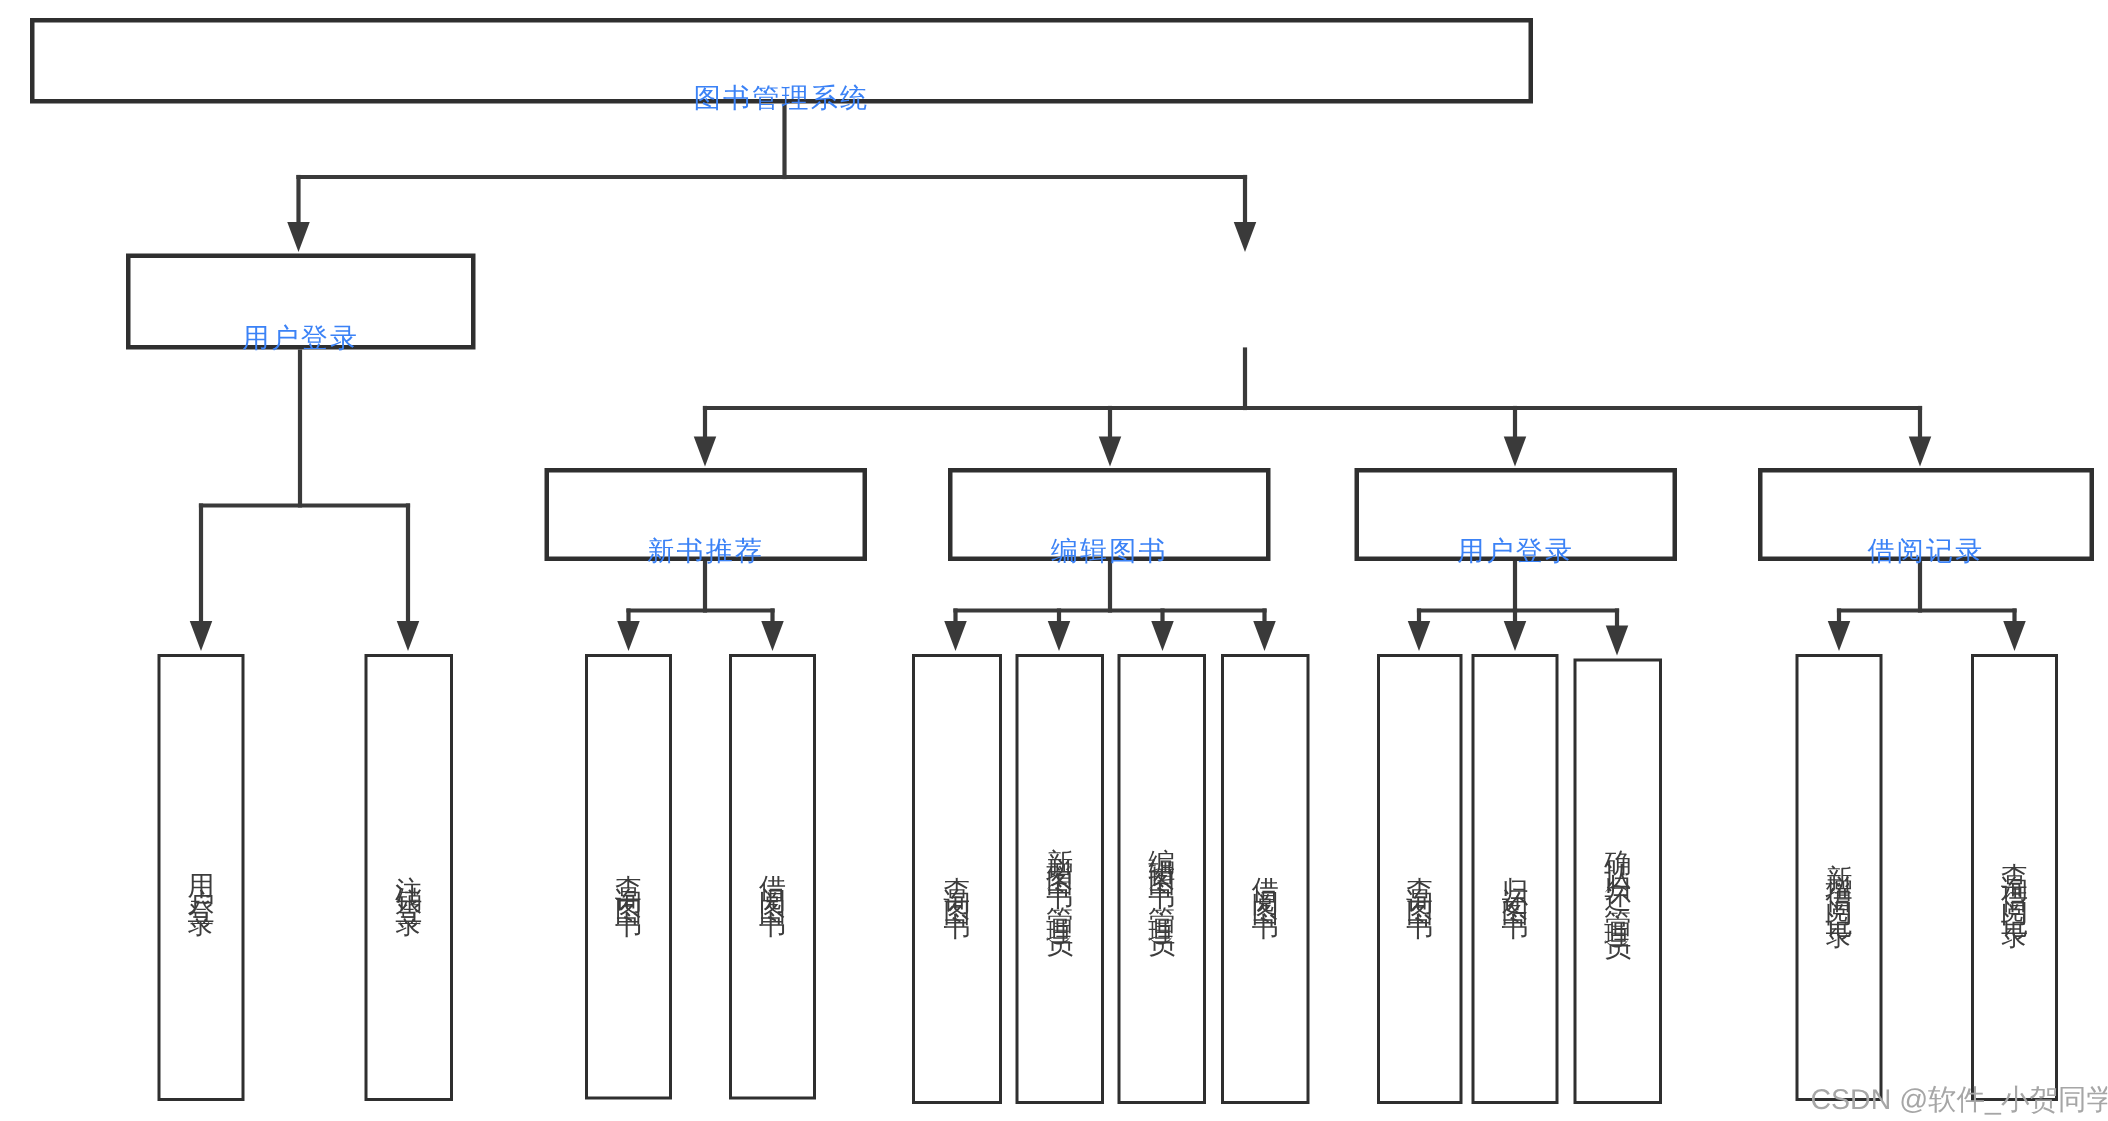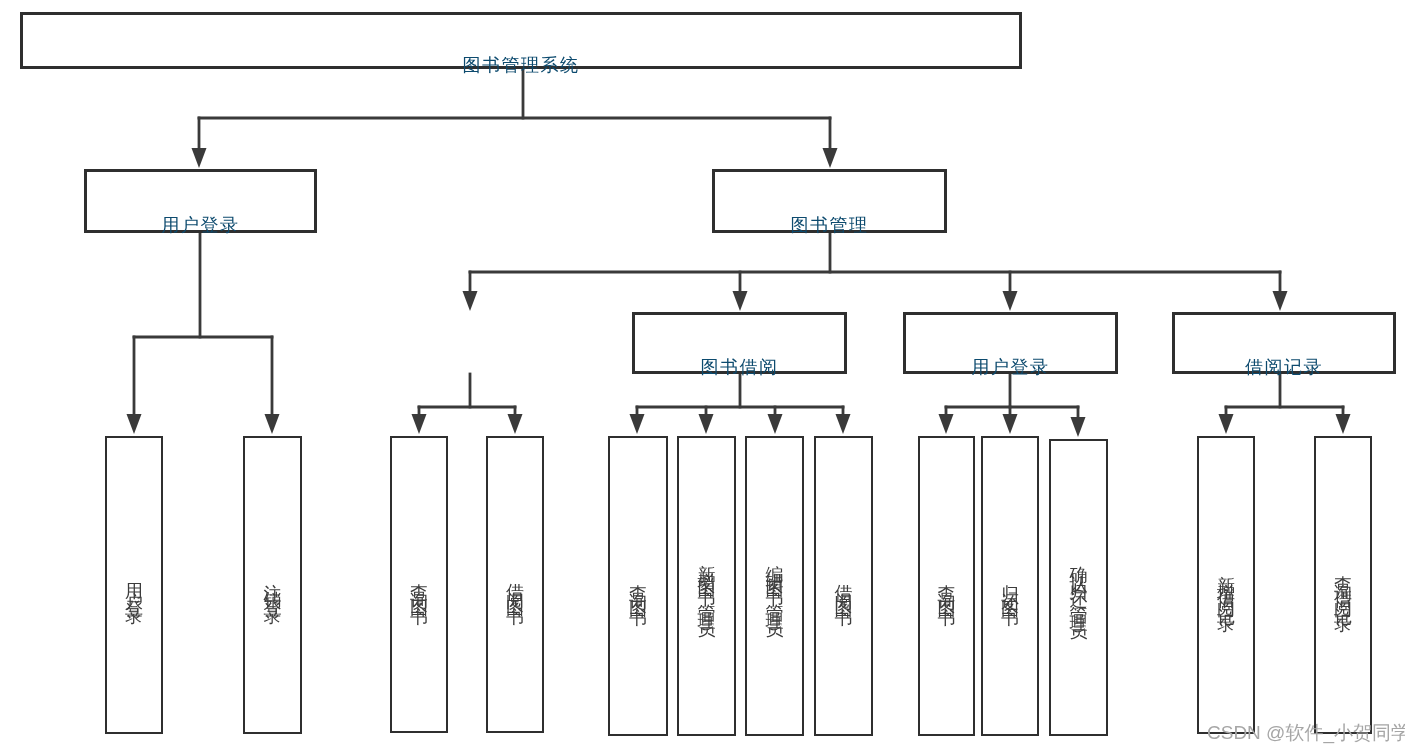--- a/index.html
+++ b/index.html
@@ -26,21 +26,21 @@
     border: 3px solid #2f2f2f;
     display: flex;
     align-items: center;
     justify-content: center;
   }
 
   .leaf { border-width: 2.5px; }
 
   .hlabel {
     font-size: 18px;
-    color: #0c4a6e;
+    color: #3b82f6;
     letter-spacing: 1.5px;
     white-space: nowrap;
     margin-top: 48px;
   }
 
   .vlabel {
     writing-mode: vertical-rl;
     text-orientation: mixed;
     font-size: 18px;
     line-height: 1;
@@ -133,26 +133,26 @@
       </g>
     </svg>
 
   <div class="node" style="left:20px; top:12px; width:1002px; height:57px;">
     <span class="hlabel">图书管理系统</span>
   </div>
 
   <div class="node" style="left:84px; top:169px; width:233px; height:64px;">
     <span class="hlabel">用户登录</span>
   </div>
-  <div class="node" style="left:712px; top:169px; width:235px; height:64px;">
-    <span class="hlabel">图书管理</span>
-  </div>
-
+
+  <div class="node" style="left:363px; top:312px; width:215px; height:62px;">
+    <span class="hlabel">新书推荐</span>
+  </div>
   <div class="node" style="left:632px; top:312px; width:215px; height:62px;">
-    <span class="hlabel">图书借阅</span>
+    <span class="hlabel">编辑图书</span>
   </div>
   <div class="node" style="left:903px; top:312px; width:215px; height:62px;">
     <span class="hlabel">用户登录</span>
   </div>
   <div class="node" style="left:1172px; top:312px; width:224px; height:62px;">
     <span class="hlabel">借阅记录</span>
   </div>
 
   <div class="node leaf" style="left:105px; top:436px; width:58px; height:298px;">
     <span class="vlabel">用户登录</span>

